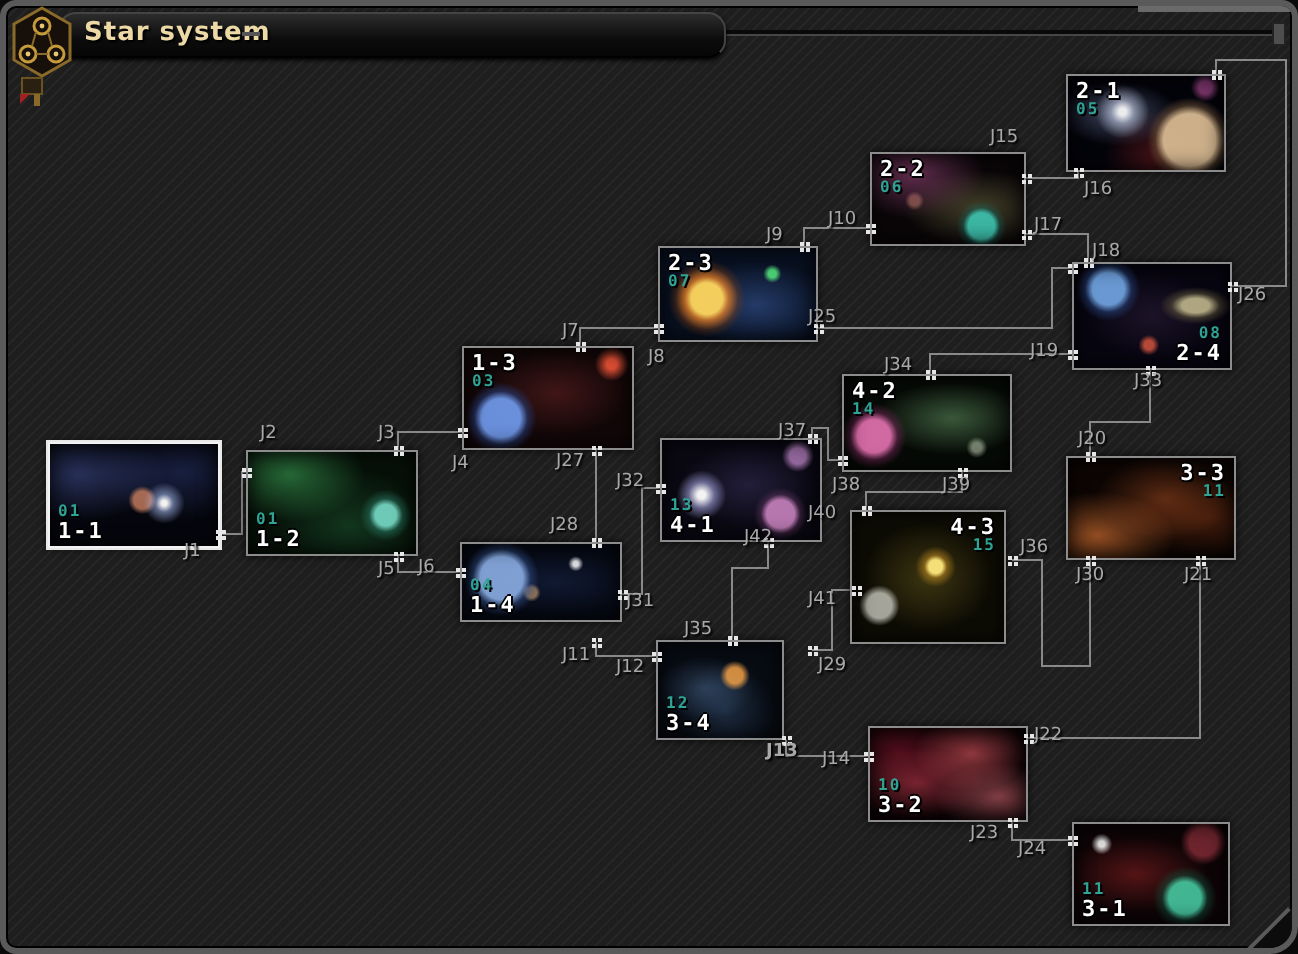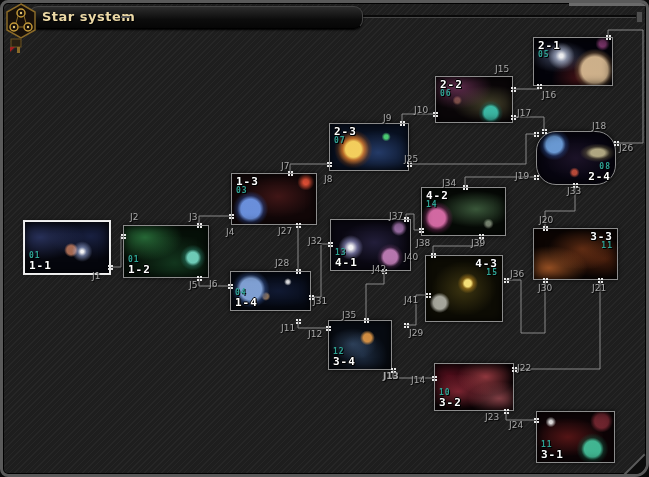--- a/index.html
+++ b/index.html
@@ -52,21 +52,21 @@
   .num{display:block;color:#2fa394;font-size:8px;font-weight:bold;letter-spacing:1px;
     font-family:"DejaVu Sans Mono",monospace;text-shadow:1px 1px #000;}
   
   .art-1-1{background:radial-gradient(circle at 68% 58%,rgba(255,255,255,.95) 0 2%,rgba(180,200,255,.5) 7%,transparent 16%),radial-gradient(circle at 55% 55%,rgba(190,120,90,.85) 0 8%,transparent 13%),radial-gradient(ellipse at 18% 30%,rgba(90,110,200,.4),transparent 45%),radial-gradient(ellipse at 78% 28%,rgba(60,80,160,.35),transparent 45%),#05060d;}
   .art-1-2{background:radial-gradient(circle at 82% 62%,rgba(120,220,200,.9) 0 7%,rgba(40,120,100,.5) 11%,transparent 17%),radial-gradient(ellipse at 25% 22%,rgba(70,190,100,.5),transparent 42%),radial-gradient(ellipse at 60% 72%,rgba(30,90,50,.5),transparent 55%),#061008;}
   .art-1-3{background:radial-gradient(circle at 22% 70%,rgba(110,150,230,.95) 0 13%,rgba(40,60,120,.6) 18%,transparent 24%),radial-gradient(circle at 88% 16%,rgba(255,90,60,.85) 0 3%,transparent 10%),radial-gradient(ellipse at 55% 45%,rgba(120,40,40,.45),transparent 55%),#120708;}
   .art-1-4{background:radial-gradient(circle at 25% 45%,rgba(140,175,230,.9) 0 17%,rgba(50,80,140,.5) 23%,transparent 30%),radial-gradient(circle at 44% 64%,rgba(150,120,90,.9) 0 5%,transparent 9%),radial-gradient(circle at 72% 26%,rgba(255,255,255,.85) 0 2%,transparent 6%),radial-gradient(ellipse at 60% 50%,rgba(40,60,120,.3),transparent 60%),#060a14;}
   .art-2-1{background:radial-gradient(circle at 78% 68%,rgba(215,185,145,.95) 0 19%,rgba(120,90,60,.5) 25%,transparent 31%),radial-gradient(circle at 35% 38%,rgba(255,255,255,.9) 0 3%,rgba(220,230,255,.5) 10%,transparent 23%),radial-gradient(ellipse at 32% 40%,rgba(150,170,220,.4),transparent 40%),radial-gradient(circle at 88% 12%,rgba(140,60,120,.85) 0 4%,transparent 9%),radial-gradient(ellipse at 55% 88%,rgba(160,40,40,.4),transparent 42%),#03030a;}
   .art-2-2{background:radial-gradient(circle at 72% 80%,rgba(60,190,170,.95) 0 10%,rgba(20,90,80,.5) 14%,transparent 19%),radial-gradient(ellipse at 28% 22%,rgba(200,90,160,.45),transparent 45%),radial-gradient(ellipse at 70% 60%,rgba(150,150,90,.4),transparent 50%),radial-gradient(circle at 28% 52%,rgba(120,80,60,.85) 0 4%,transparent 8%),#0a0608;}
   .art-2-3{background:radial-gradient(circle at 30% 55%,rgba(255,215,95,.95) 0 13%,rgba(255,140,40,.7) 18%,rgba(120,60,20,.4) 26%,transparent 32%),radial-gradient(circle at 72% 28%,rgba(80,220,120,.9) 0 3%,transparent 7%),radial-gradient(ellipse at 62% 62%,rgba(70,110,190,.45),transparent 55%),#081020;}
-  .art-2-4{background:radial-gradient(circle at 22% 24%,rgba(110,160,220,.95) 0 11%,rgba(40,70,130,.5) 16%,transparent 22%),radial-gradient(ellipse at 78% 40%,rgba(215,205,155,.8) 0 8%,rgba(120,110,70,.4) 14%,transparent 21%),radial-gradient(circle at 48% 78%,rgba(200,80,60,.9) 0 4%,transparent 9%),radial-gradient(ellipse at 50% 50%,rgba(90,60,110,.25),transparent 60%),#070510;border-radius:20px;}
+  .art-2-4{background:radial-gradient(circle at 22% 24%,rgba(110,160,220,.95) 0 11%,rgba(40,70,130,.5) 16%,transparent 22%),radial-gradient(ellipse at 78% 40%,rgba(215,205,155,.8) 0 8%,rgba(120,110,70,.4) 14%,transparent 21%),radial-gradient(circle at 48% 78%,rgba(200,80,60,.9) 0 4%,transparent 9%),radial-gradient(ellipse at 50% 50%,rgba(90,60,110,.25),transparent 60%),#070510;}
   .art-3-1{background:radial-gradient(circle at 72% 74%,rgba(70,200,160,.9) 0 12%,rgba(20,80,60,.5) 17%,transparent 24%),radial-gradient(circle at 18% 20%,rgba(255,255,255,.85) 0 2%,transparent 7%),radial-gradient(circle at 84% 18%,rgba(120,40,50,.9) 0 9%,transparent 15%),radial-gradient(ellipse at 40% 50%,rgba(170,40,40,.45),transparent 55%),#0d0406;}
   .art-3-2{background:radial-gradient(ellipse at 65% 28%,rgba(230,90,100,.6),transparent 40%),radial-gradient(ellipse at 30% 60%,rgba(200,60,80,.55),transparent 45%),radial-gradient(ellipse at 82% 75%,rgba(240,120,130,.5),transparent 35%),radial-gradient(ellipse at 18% 25%,rgba(120,20,40,.6),transparent 40%),#0d0305;}
   .art-3-3{background:radial-gradient(ellipse at 18% 78%,rgba(235,125,55,.6),transparent 40%),radial-gradient(ellipse at 58% 40%,rgba(150,70,30,.55),transparent 50%),radial-gradient(ellipse at 85% 60%,rgba(120,50,20,.5),transparent 45%),#0c0503;}
   .art-3-4{background:radial-gradient(circle at 62% 35%,rgba(240,160,70,.85) 0 8%,transparent 15%),radial-gradient(ellipse at 38% 48%,rgba(100,140,190,.35),transparent 45%),radial-gradient(ellipse at 55% 72%,rgba(60,90,130,.4),transparent 50%),#070b12;}
   .art-4-1{background:radial-gradient(circle at 25% 55%,rgba(255,255,255,.95) 0 3%,rgba(190,190,255,.5) 10%,transparent 19%),radial-gradient(circle at 75% 74%,rgba(200,130,190,.9) 0 10%,rgba(90,50,90,.5) 14%,transparent 19%),radial-gradient(circle at 86% 16%,rgba(170,120,180,.85) 0 5%,transparent 10%),radial-gradient(ellipse at 55% 45%,rgba(90,80,150,.3),transparent 55%),#0a0812;}
   .art-4-2{background:radial-gradient(circle at 18% 64%,rgba(220,110,170,.95) 0 11%,rgba(120,40,90,.5) 16%,transparent 22%),radial-gradient(ellipse at 65% 45%,rgba(120,180,120,.45),transparent 50%),radial-gradient(circle at 80% 76%,rgba(160,170,150,.7) 0 3%,transparent 7%),#060a06;}
   .art-4-3{background:radial-gradient(circle at 55% 42%,rgba(255,232,125,.95) 0 6%,rgba(180,130,30,.6) 10%,transparent 18%),radial-gradient(circle at 18% 72%,rgba(190,190,180,.85) 0 8%,transparent 13%),radial-gradient(ellipse at 50% 50%,rgba(150,130,40,.35),transparent 60%),#0d0c04;}
   
   #routes{position:absolute;left:0;top:0;width:649px;height:477px;z-index:5;}
   #routes polyline{fill:none;stroke:#8f8f8f;stroke-width:1;opacity:.95;}
@@ -140,21 +140,21 @@
         <span class="jx" style="left: 321px; top: 171px;">J8</span>
         <span class="jx" style="left: 380px; top: 110px;">J9</span>
         <span class="jx" style="left: 411px; top: 102px;">J10</span>
         <span class="jx" style="left: 278px; top: 320px;">J11</span>
         <span class="jx" style="left: 305px; top: 326px;">J12</span>
         <span class="jx" style="left: 380px; top: 368px; font-weight: bold;">J13</span>
         <span class="jx" style="left: 408px; top: 372px;">J14</span>
         <span class="jx" style="left: 492px; top: 61px;">J15</span>
         <span class="jx" style="left: 539px; top: 87px;">J16</span>
         <span class="jx" style="left: 514px; top: 105px;">J17</span>
-        <span class="jx" style="left: 543px; top: 118px; padding-left: 46px;">J18</span>
+        <span class="jx" style="left: 543px; top: 118px;">J18</span>
         <span class="jx" style="left: 512px; top: 168px;">J19</span>
         <span class="jx" style="left: 536px; top: 212px;">J20</span>
         <span class="jx" style="left: 589px; top: 280px;">J21</span>
         <span class="jx" style="left: 514px; top: 360px;">J22</span>
         <span class="jx" style="left: 482px; top: 409px;">J23</span>
         <span class="jx" style="left: 506px; top: 417px;">J24</span>
         <span class="jx" style="left: 401px; top: 151px; text-align: center;">J25</span>
         <span class="jx" style="left: 616px; top: 140px;">J26</span>
         <span class="jx" style="left: 275px; top: 223px;">J27</span>
         <span class="jx" style="left: 272px; top: 255px;">J28</span>

